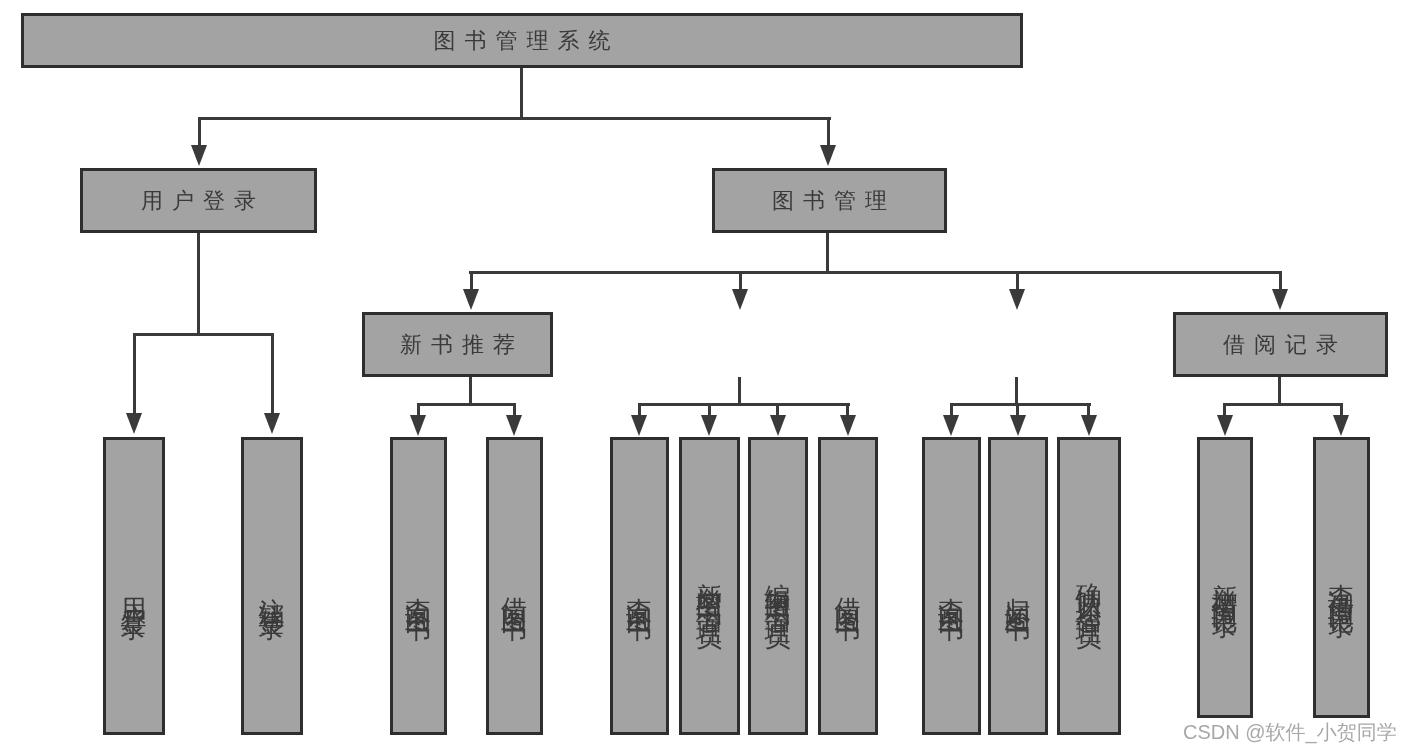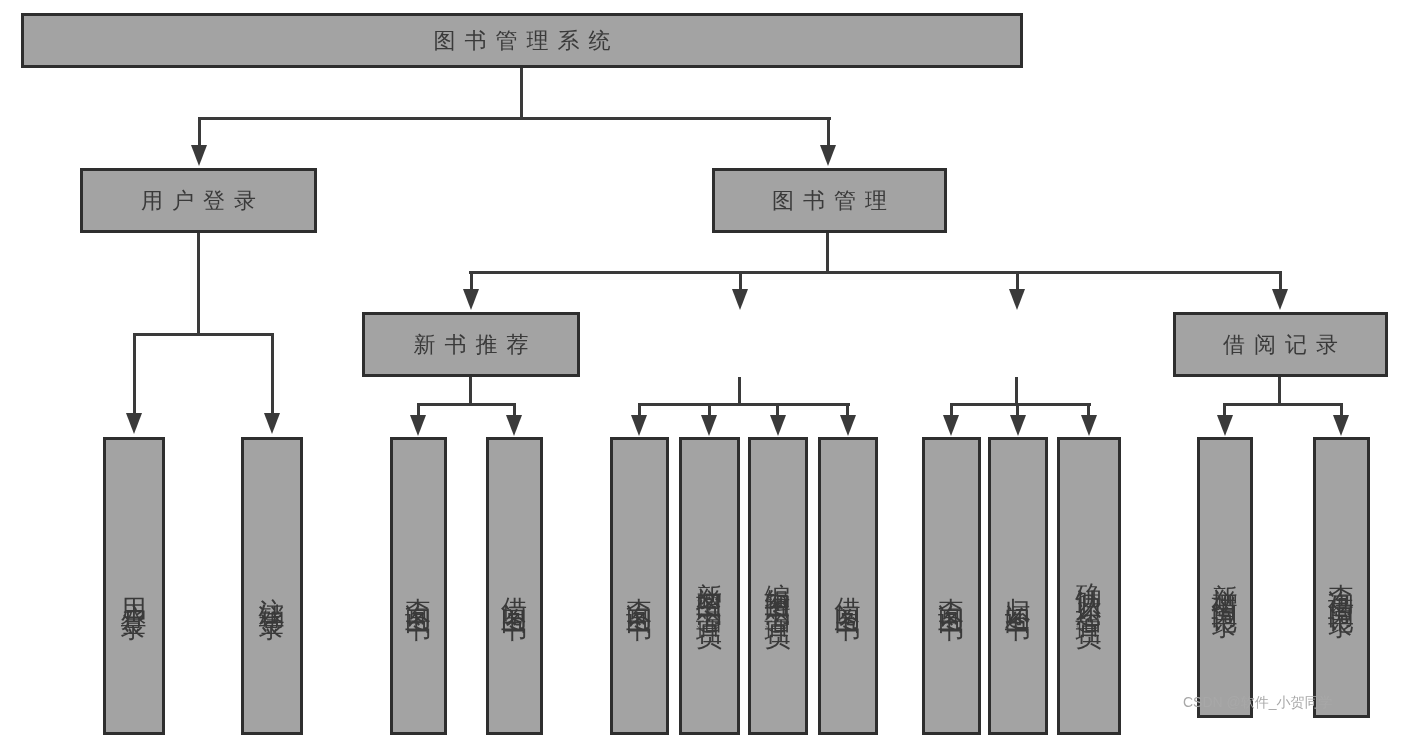--- a/index.html
+++ b/index.html
@@ -47,22 +47,22 @@
   .vline{position:absolute;width:3px;background:var(--line);}
   .hline{position:absolute;height:3px;background:var(--line);}
   .tri{
     position:absolute;width:0;height:0;
     border-left:8px solid transparent;
     border-right:8px solid transparent;
     border-top:21px solid var(--line);
   }
   .watermark{
     position:absolute;
-    left:1183px;top:694px;
-    font-size:14px;
+    left:1183px;top:720px;
+    font-size:20px;
     line-height:1.2;
     color:var(--watermark);
     white-space:nowrap;
   }
 </style>
 </head>
 <body>
 
 <div class="stage">
 
@@ -95,21 +95,21 @@
   <div class="hline" style="left:469px;top:271px;width:812px;"></div>
   <div class="vline" style="left:470px;top:271px;height:20px;"></div>
   <div class="tri" style="left:463px;top:289px;"></div>
   <div class="vline" style="left:739px;top:271px;height:20px;"></div>
   <div class="tri" style="left:732px;top:289px;"></div>
   <div class="vline" style="left:1016px;top:271px;height:20px;"></div>
   <div class="tri" style="left:1009px;top:289px;"></div>
   <div class="vline" style="left:1279px;top:271px;height:20px;"></div>
   <div class="tri" style="left:1272px;top:289px;"></div>
 
-  <div class="node" style="left:362px;top:312px;width:218px;height:65px;">
+  <div class="node" style="left:362px;top:312px;width:191px;height:65px;">
     <span class="hlabel">新书推荐</span>
   </div>
   <div class="node" style="left:1173px;top:312px;width:215px;height:65px;">
     <span class="hlabel">借阅记录</span>
   </div>
 
   <div class="vline" style="left:469px;top:377px;height:28px;"></div>
   <div class="hline" style="left:417px;top:403px;width:99px;"></div>
   <div class="vline" style="left:417px;top:403px;height:14px;"></div>
   <div class="tri" style="left:410px;top:415px;"></div>

